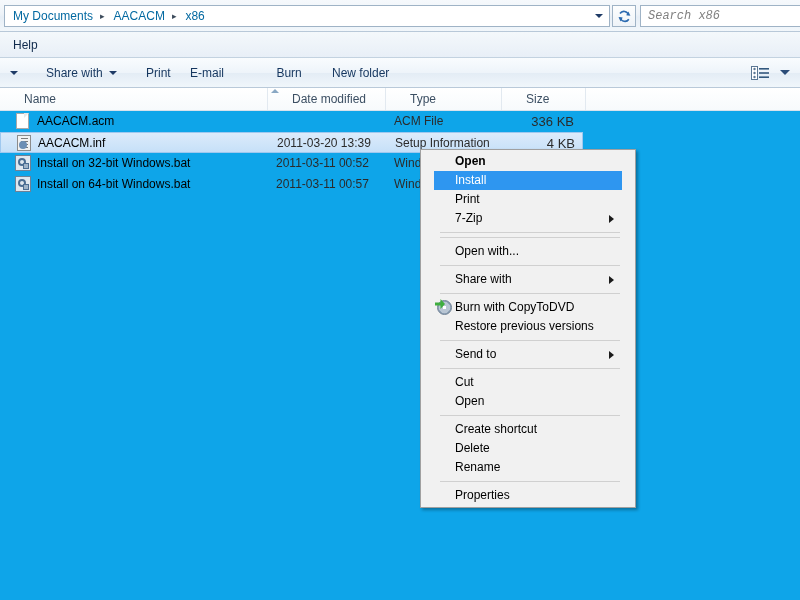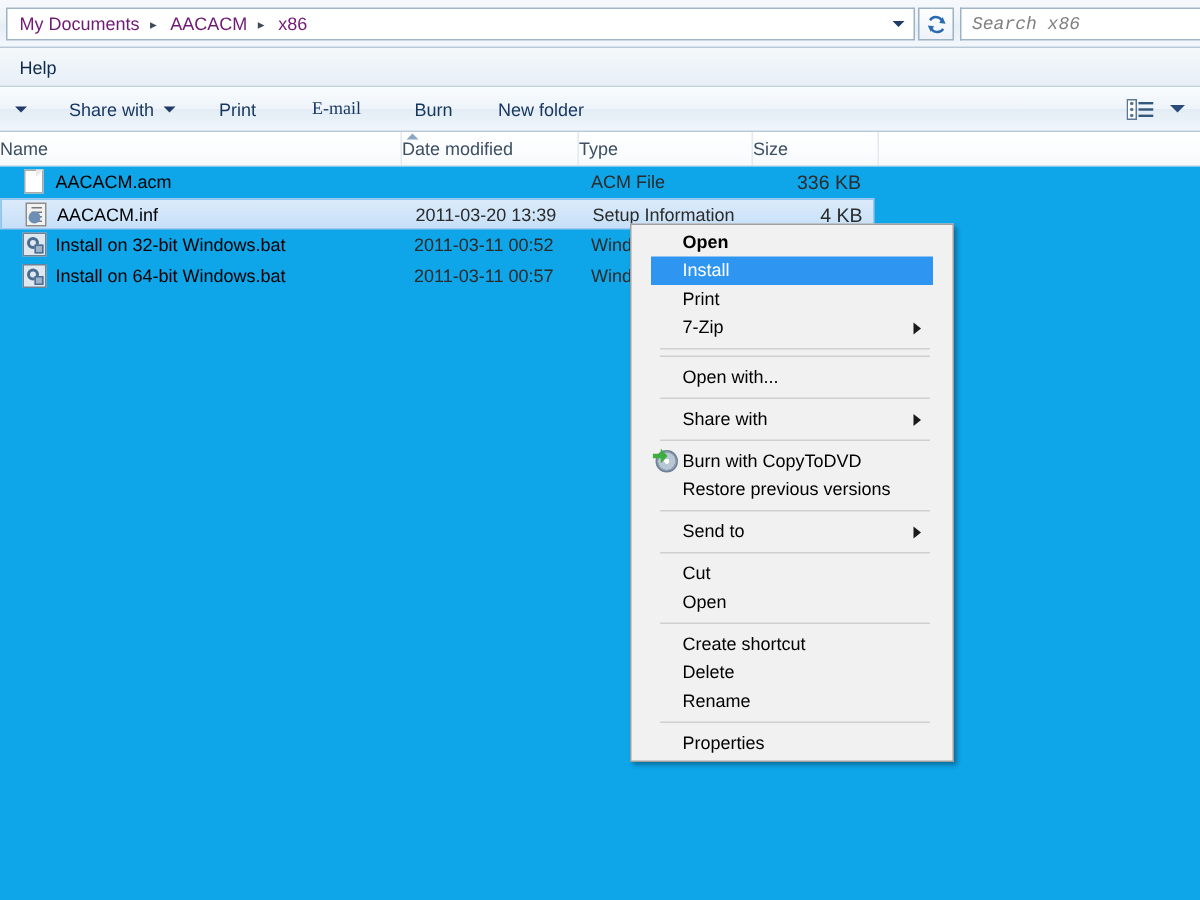--- a/index.html
+++ b/index.html
@@ -20,21 +20,21 @@
     box-sizing:border-box;
   }
   .crumbbox{
     position:absolute;left:4px;top:5px;width:606px;height:22px;
     background:#ffffff;
     border:1px solid #9fb3c6;
     box-sizing:border-box;
     display:flex;align-items:center;
   }
   .crumb{
-    font-size:12px;color:#701a75;padding:0 3px 0 5px;line-height:20px;
+    font-size:12px;color:#0369a1;padding:0 3px 0 5px;line-height:20px;
     white-space:nowrap;
   }
   .crumb.first{padding-left:8px;}
   .sep{
     color:#3b4a5a;font-size:9px;padding:0 4px;line-height:20px;
   }
   .crumb-drop{
     position:absolute;right:1px;top:1px;width:18px;height:18px;
     display:flex;align-items:center;justify-content:center;
   }
@@ -102,21 +102,21 @@
   .colhead{
     position:absolute;left:0;top:88px;width:800px;height:23px;
     background:linear-gradient(to bottom,#ffffff 0%,#f7fafc 100%);
     border-bottom:1px solid #d8e2ec;
     box-sizing:border-box;
   }
   .ch{
     position:absolute;top:0;height:22px;line-height:22px;
     font-size:12px;color:#3c4f63;
     border-right:1px solid #e2e9f0;
-    box-sizing:border-box;padding-left:0;white-space:nowrap;
+    box-sizing:border-box;padding-left:24px;white-space:nowrap;
   }
   .sortmark{
     position:absolute;top:89px;width:0;height:0;
     border-left:4px solid transparent;border-right:4px solid transparent;
     border-bottom:4px solid #8aa8c4;
   }
 
   
   .filelist{
     position:absolute;left:0;top:111px;width:800px;height:489px;
@@ -260,21 +260,21 @@
   <div class="mi">Help</div>
 </div>
 
 <div class="cmdbar" id="cmdbar">
   <div class="cmd" style="left: 324px;">
       <span>New folder</span>
     </div>
     <div class="cmd" style="left: 268.4px;">
       <span>Burn</span>
     </div>
-    <div class="cmd" style="left: 200px; font-family: Liberation Serif, serif;">
+    <div class="cmd" style="left: 182px;">
       <span>E-mail</span>
     </div>
     <div class="cmd" style="left: 138px;">
       <span>Print</span>
     </div>
     <div class="cmd" style="left: 38px;">
       <span>Share with</span>
       <div class="arw"></div>
     </div>
     <div class="cmd" style="left:2px;">

